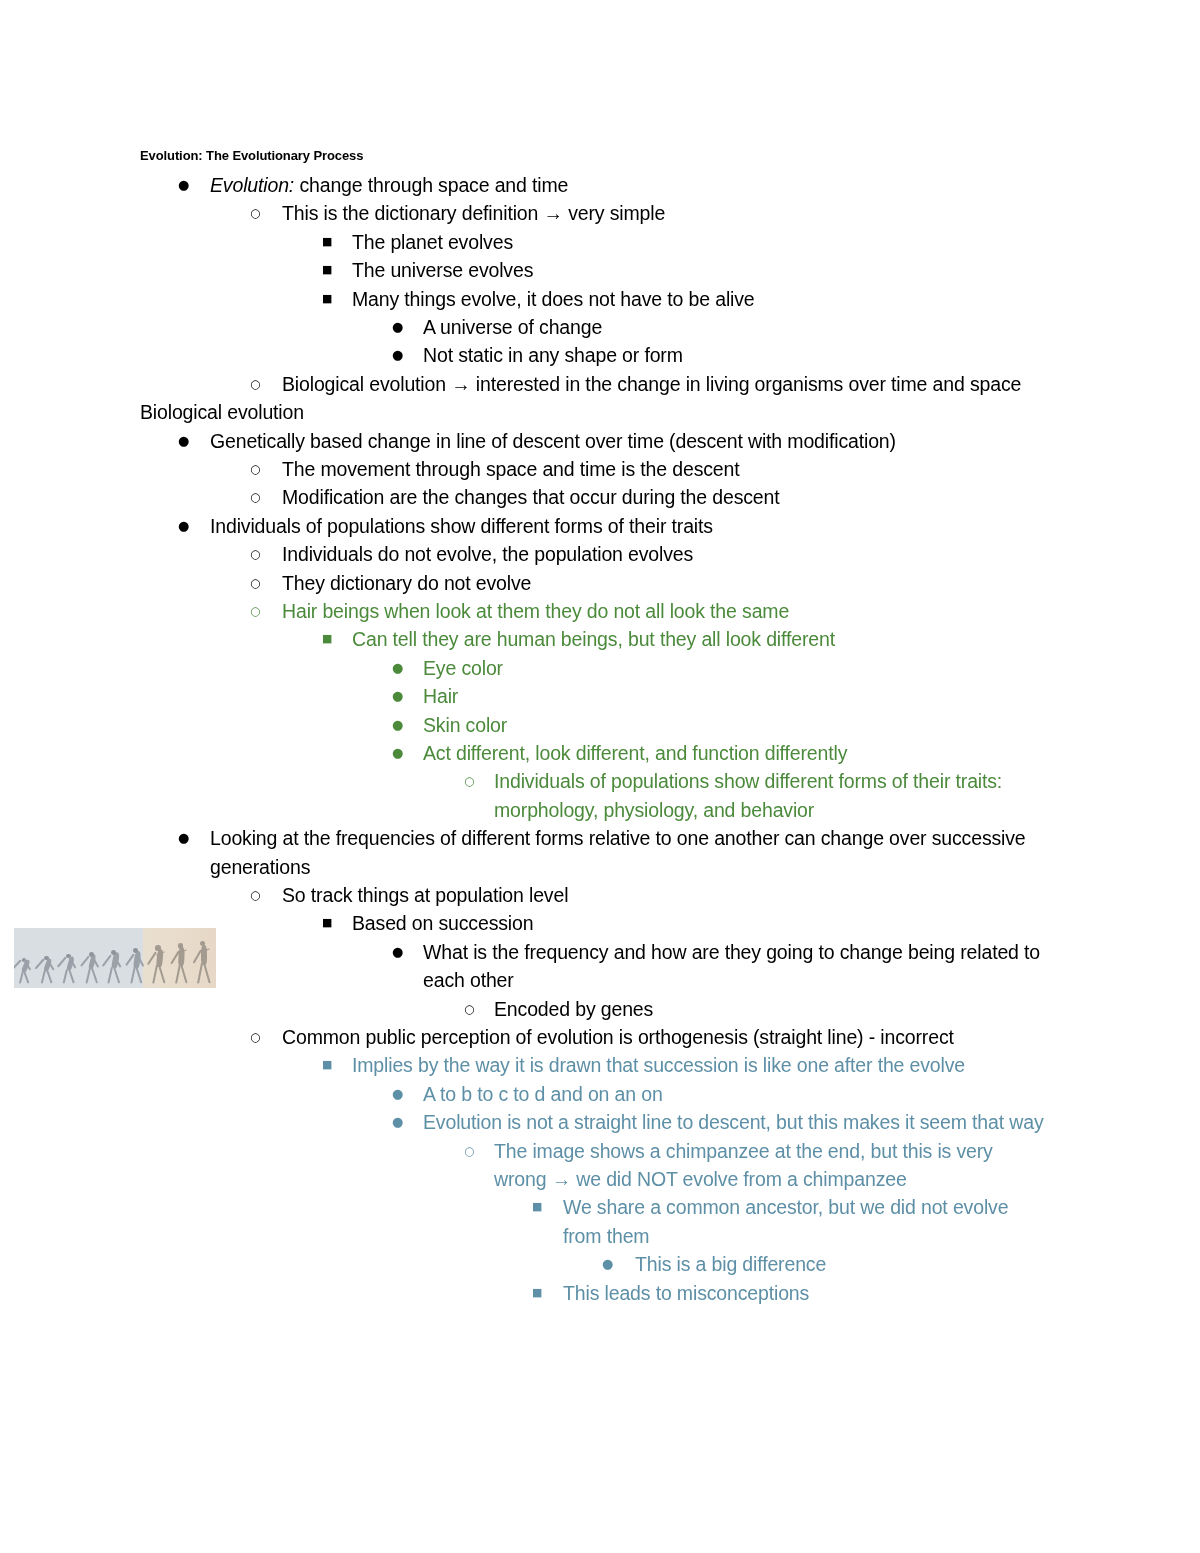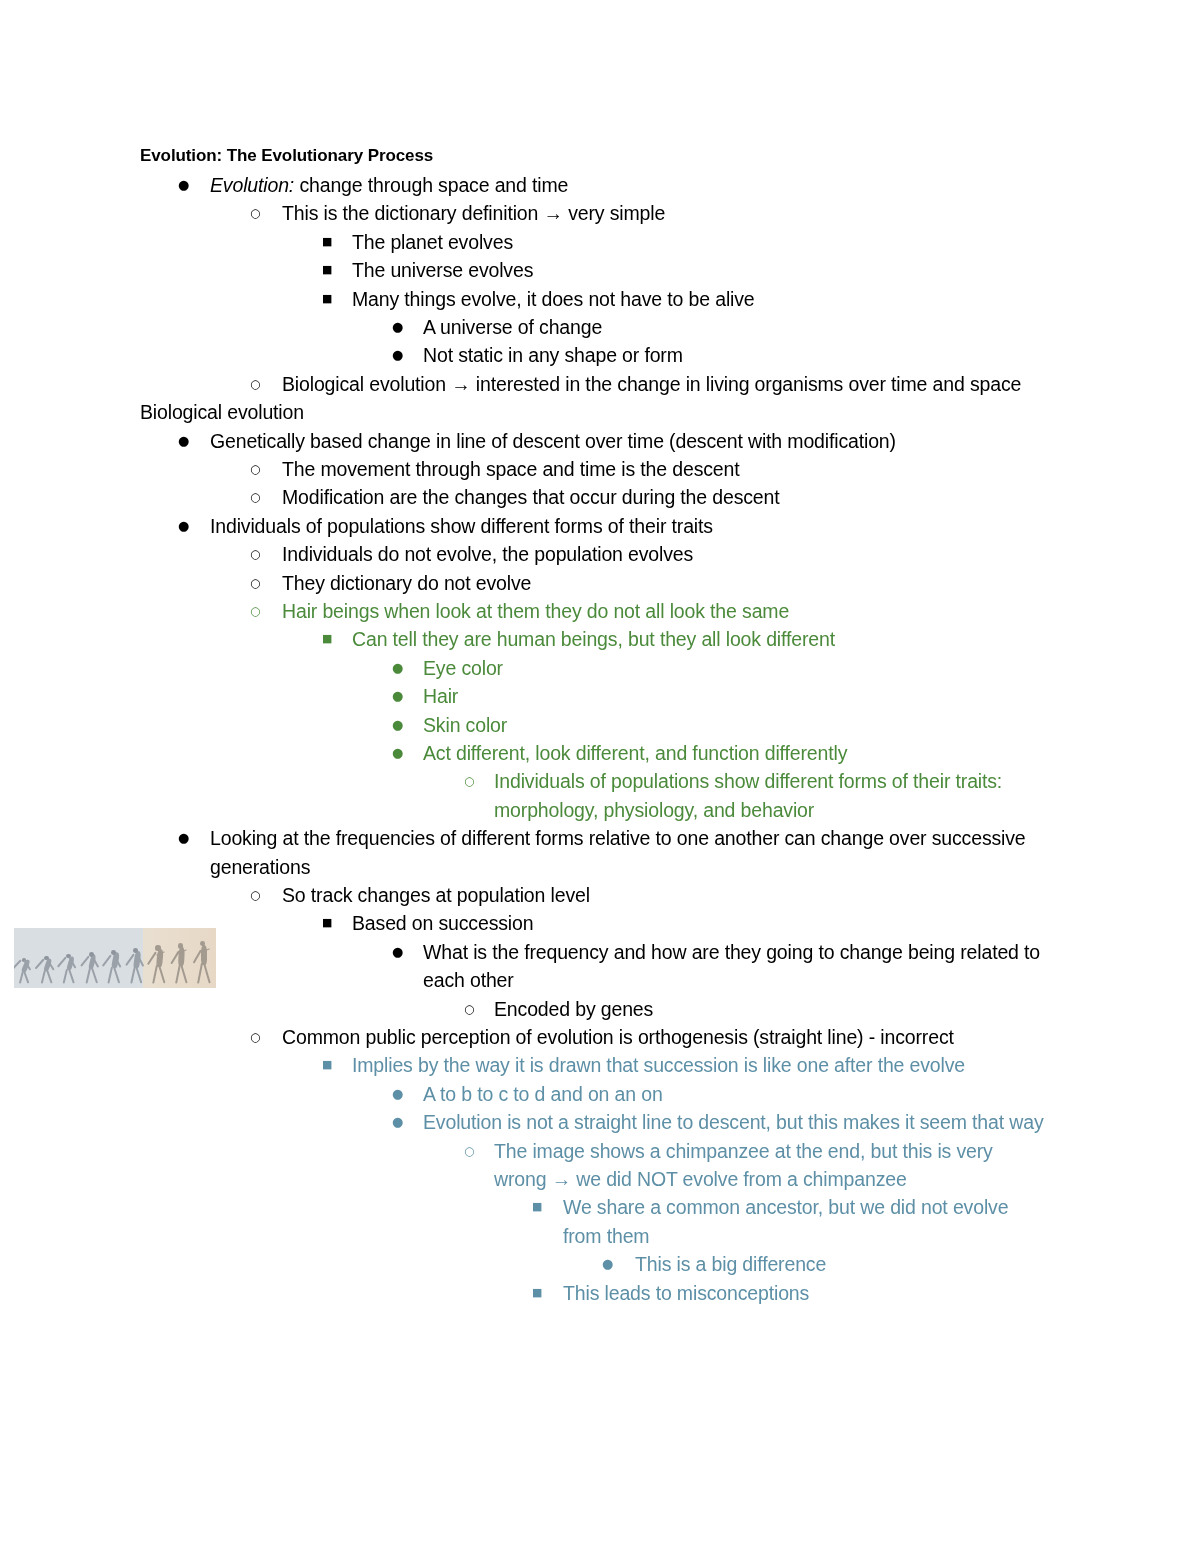--- a/index.html
+++ b/index.html
@@ -22,21 +22,21 @@
     width: 1200px;
     height: 1553px;
     background: #ffffff;
   }
 
   
   .heading {
     position: absolute;
     left: 140px;
     top: 142px;
-    font-size: 17px;
+    font-size: 13px;
     line-height: 28.4px;
     font-weight: bold;
     letter-spacing: -0.1px;
   }
 
   
   .notes {
     position: absolute;
     left: 0;
     top: 0;
@@ -206,21 +206,21 @@
       <div class="item green" style="left: 494px; top: 767.4px; width: 525px;">
         <span class="mk circ" style="left: -30px;">○</span>
         <span class="bd">Individuals of populations show different forms of their traits: morphology, physiology, and behavior</span>
       </div>
       <div class="item black" style="left: 210px; top: 824.2px; width: 830px;">
         <span class="mk disc" style="left: -32px;">●</span>
         <span class="bd">Looking at the frequencies of different forms relative to one another can change over successive generations</span>
       </div>
       <div class="item black" style="left: 282px; top: 881px; width: 780px;">
         <span class="mk circ" style="left: -32px;">○</span>
-        <span class="bd">So track changes at population level</span>
+        <span class="bd">So track things at population level</span>
       </div>
       <div class="item black" style="left: 352px; top: 909.4px; width: 710px;">
         <span class="mk sq" style="left: -30px;">■</span>
         <span class="bd">Based on succession</span>
       </div>
       <div class="item black" style="left: 423px; top: 937.8px; width: 640px;">
         <span class="mk disc" style="left: -31px;">●</span>
         <span class="bd">What is the frequency and how are they going to change being related to each other</span>
       </div>
       <div class="item black" style="left: 494px; top: 994.6px; width: 525px;">

